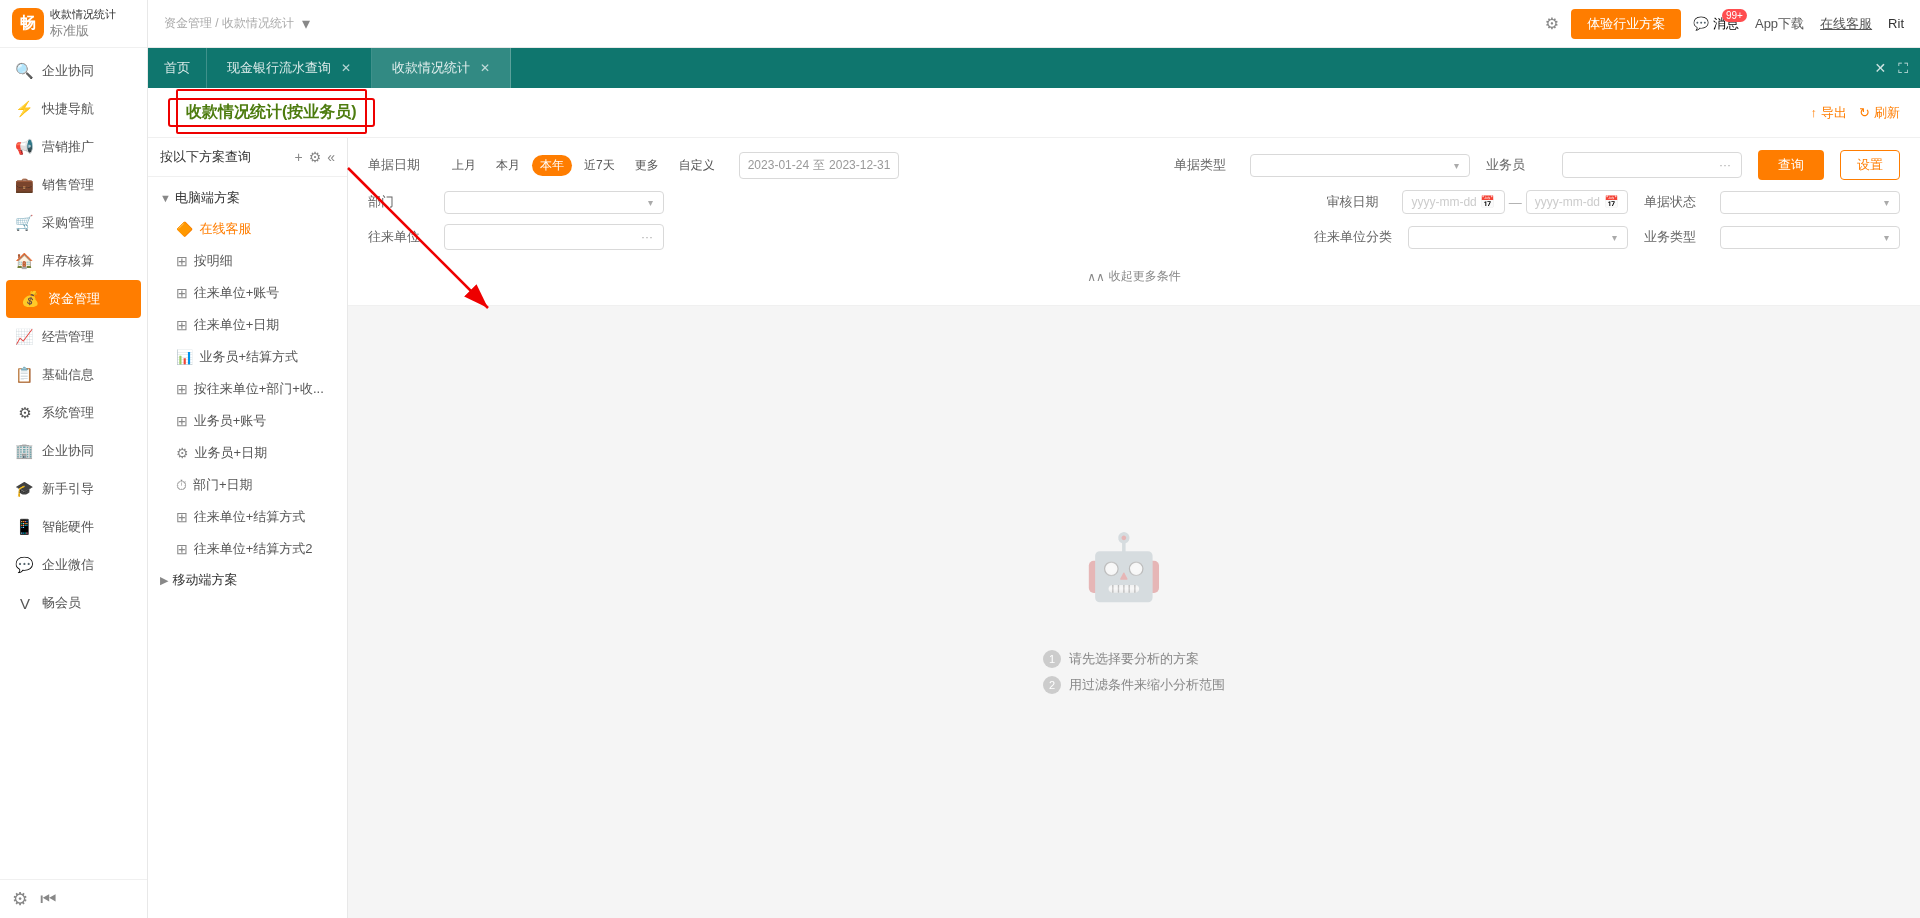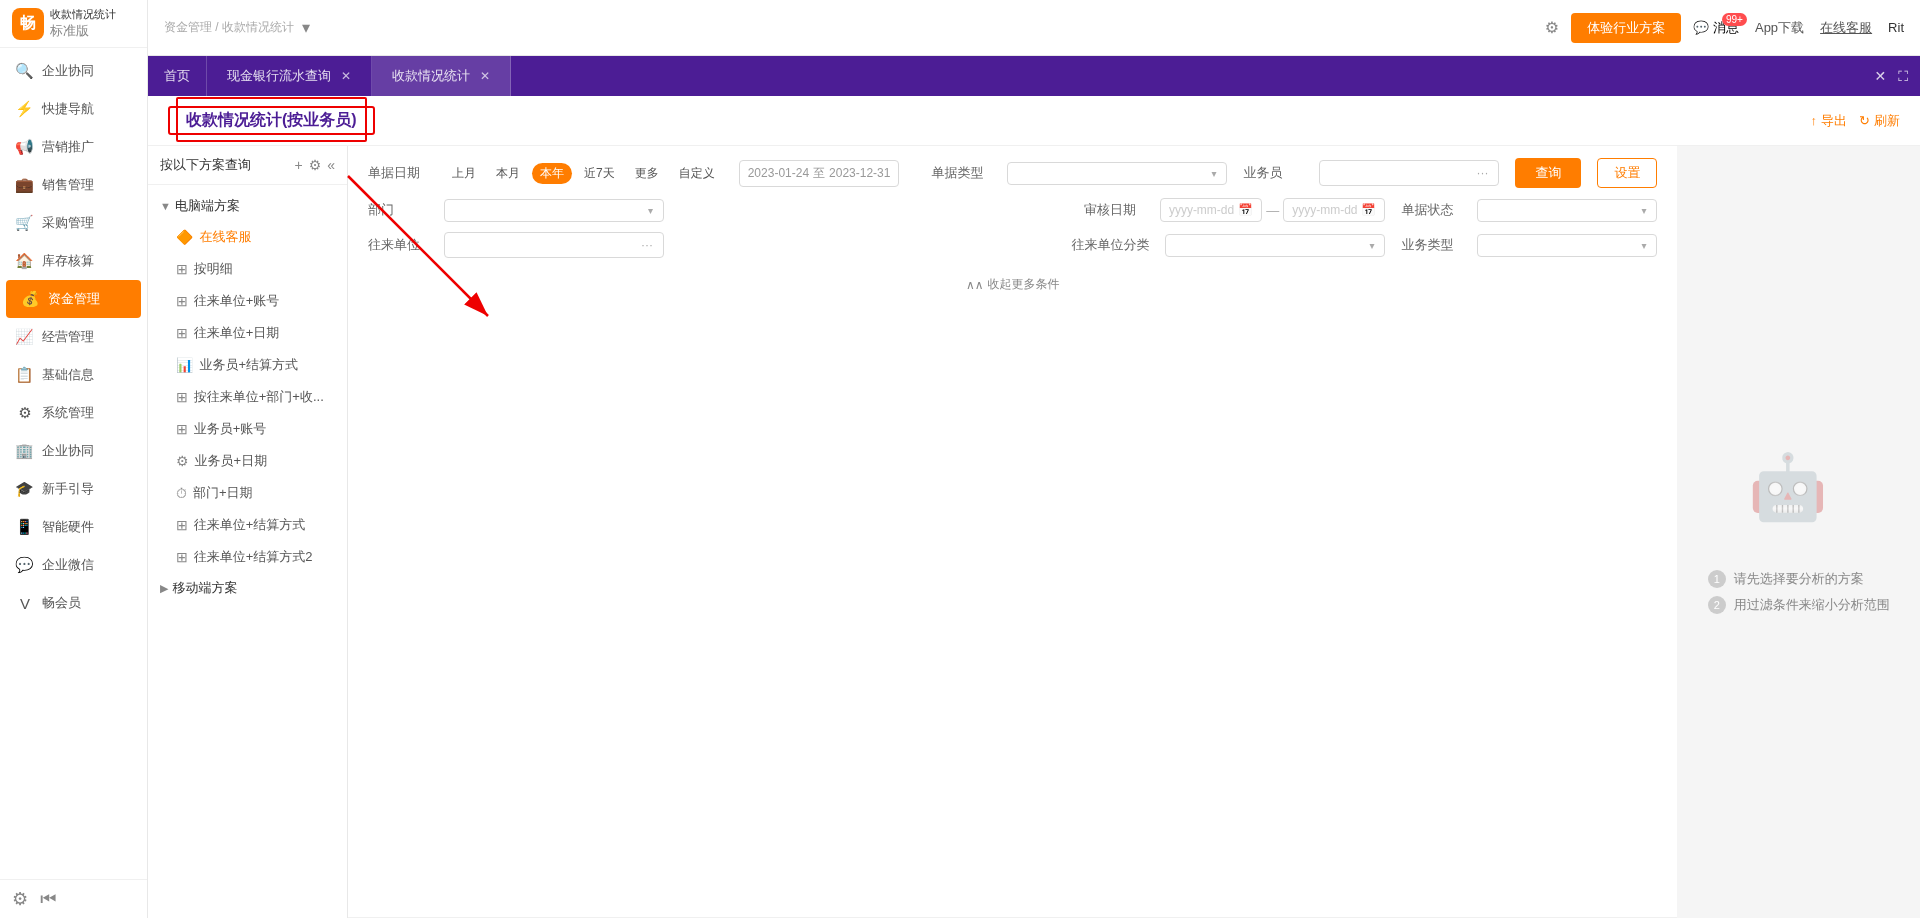--- a/index.html
+++ b/index.html
@@ -40,38 +40,38 @@
     }
     .sidebar-item.active { background: #ff7d00; color: #fff; border-radius: 4px; margin: 0 6px; }
     .sidebar-item .nav-icon { width: 18px; height: 18px; display: flex; align-items: center; justify-content: center; font-size: 15px; flex-shrink: 0; }
     .sidebar-footer { padding: 8px 12px; display: flex; align-items: center; gap: 12px; border-top: 1px solid #f0f0f0; }
 
     
     #main { flex: 1; display: flex; flex-direction: column; overflow: hidden; }
 
     
     #topbar {
-      height: 56px;
+      height: 48px;
       background: #fff;
       display: flex; align-items: center;
       padding: 0 16px;
       border-bottom: 1px solid #e8e8e8;
       gap: 12px;
     }
     .topbar-breadcrumb { display: flex; align-items: center; gap: 8px; flex: 1; }
     .topbar-actions { display: flex; align-items: center; gap: 16px; }
     .topbar-btn { background: #ff7d00; color: #fff; border: none; padding: 6px 16px; border-radius: 4px; cursor: pointer; font-size: 13px; }
     .gear-icon, .dropdown-icon { color: #888; cursor: pointer; font-size: 16px; }
     .notification-wrap { position: relative; }
     .notif-badge { position: absolute; top: -6px; right: -8px; background: #ff4d4f; color: white; font-size: 10px; border-radius: 8px; padding: 1px 4px; }
 
     
     #tabbar {
       height: 40px;
-      background: #4c1d95;
+      background: #0f766e;
       display: flex; align-items: stretch;
       padding: 0;
     }
     .tab-item {
       display: flex; align-items: center;
       padding: 0 20px;
       color: rgba(255,255,255,0.85);
       cursor: pointer; font-size: 13px;
       gap: 6px; border-right: 1px solid rgba(255,255,255,0.2);
     }
@@ -81,21 +81,21 @@
     .tab-win-controls { display: flex; align-items: center; padding: 0 12px; gap: 12px; }
     .win-ctrl { color: rgba(255,255,255,0.8); cursor: pointer; font-size: 14px; }
 
     
     #page-header {
       background: #fff;
       padding: 10px 20px;
       display: flex; align-items: center; justify-content: space-between;
       border-bottom: 1px solid #f0f0f0;
     }
-    .page-title { font-size: 16px; font-weight: bold; color: #4c1d95; border: 2px solid #e00; padding: 12px 8px; border-radius: 2px; }
+    .page-title { font-size: 16px; font-weight: bold; color: #4d7c0f; border: 2px solid #e00; padding: 12px 8px; border-radius: 2px; }
     .page-header-actions { display: flex; gap: 12px; align-items: center; }
     .header-action-btn { color: #ff7d00; background: none; border: none; cursor: pointer; font-size: 13px; display: flex; align-items: center; gap: 4px; }
 
     
     #content { flex: 1; display: flex; overflow: hidden; background: #404040; }
 
     
     #left-panel {
       width: 200px;
       background: #fff;
@@ -121,21 +121,21 @@
     .tree-item {
       display: flex; align-items: center; padding: 7px 12px 7px 28px;
       font-size: 13px; color: #555; cursor: pointer; gap: 6px;
     }
     .tree-item.active { color: #ff7d00; font-weight: 500; }
     .tree-item .item-icon { font-size: 14px; color: #888; }
     .tree-item.active .item-icon { color: #ff7d00; }
     .tree-arrow { font-size: 11px; color: #888; }
 
     
-    #right-panel { flex: 1; display: flex; flex-direction: row; overflow: hidden; }
+    #right-panel { flex: 1; display: flex; flex-direction: column; overflow: hidden; }
 
     
     #filter-area {
       background: #fff;
       padding: 12px 20px;
       border-bottom: 1px solid #f0f0f0;
     }
     .filter-row { display: flex; align-items: center; gap: 16px; margin-bottom: 10px; flex-wrap: wrap; }
     .filter-row:last-child { margin-bottom: 0; }
     .filter-label { color: #666; font-size: 13px; flex-shrink: 0; min-width: 60px; }

